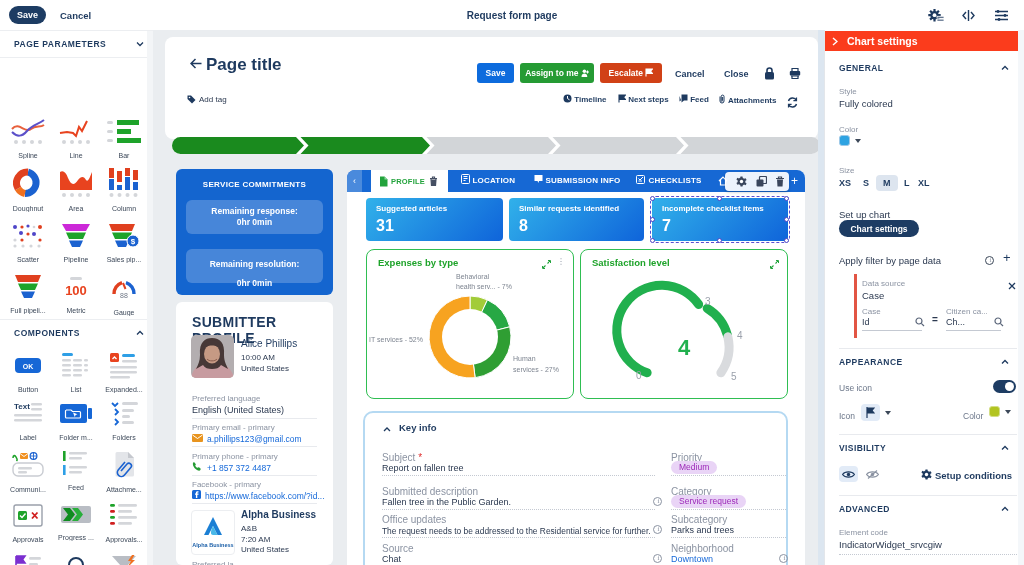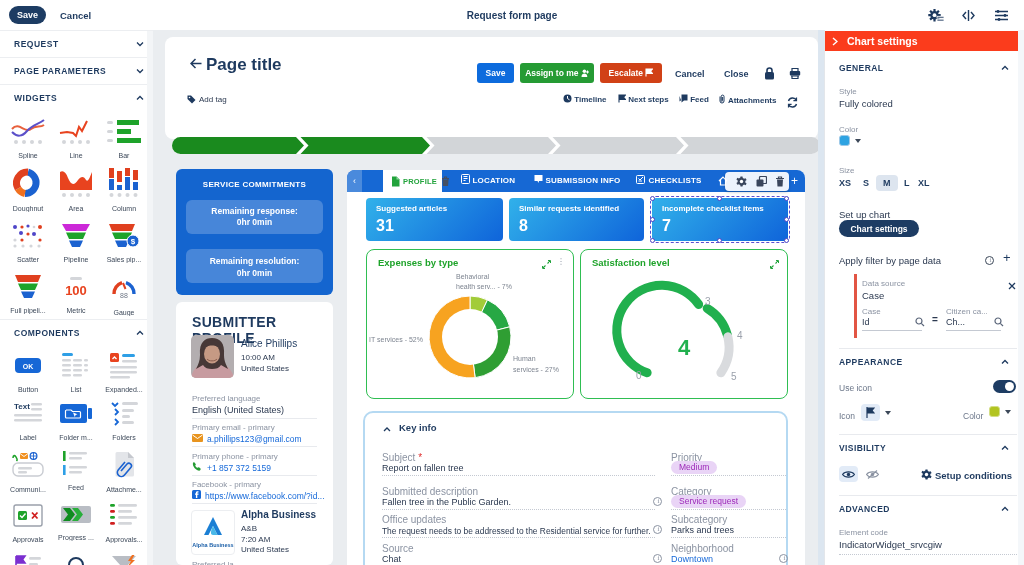--- a/index.html
+++ b/index.html
@@ -59,28 +59,22 @@
     </svg>
   <svg class="abs" style="left:994px;top:8px" width="15" height="15" viewBox="0 0 15 15" stroke="#1e3a5f" stroke-width="1.5">
       <path d="M1 3.5 H14 M1 7.5 H14 M1 11.5 H14"></path>
       <circle cx="4" cy="3.5" r="1.4" fill="#1e3a5f" stroke="none"></circle>
       <circle cx="11" cy="7.5" r="1.4" fill="#1e3a5f" stroke="none"></circle>
       <circle cx="5" cy="11.5" r="1.4" fill="#1e3a5f" stroke="none"></circle>
     </svg>
 </div>
 
 <div id="sidebar">
-  <div class="hdr">REQUEST<svg width="8" height="6" viewBox="0 0 8 6" fill="none" stroke="#1e3a5f" stroke-width="1.3">
-        <path d="M1 1.5 L4 4.5 L7 1.5"></path>
-      </svg></div>
   <div class="hdr">PAGE PARAMETERS<svg width="8" height="6" viewBox="0 0 8 6" fill="none" stroke="#1e3a5f" stroke-width="1.3">
         <path d="M1 1.5 L4 4.5 L7 1.5"></path>
-      </svg></div>
-  <div class="hdr" style="border-bottom:none">WIDGETS<svg width="8" height="6" viewBox="0 0 8 6" fill="none" stroke="#1e3a5f" stroke-width="1.3">
-        <path d="M1 4.5 L4 1.5 L7 4.5"></path>
       </svg></div>
   <div class="abs" style="left:147px;top:0;width:6px;height:535px;background:#f3f5f7;z-index:4"></div>
   <div id="palette">
 
   <div class="cell" style="left:3px;top:88px"><svg width="34" height="26" viewBox="0 0 34 26" fill="none">
           <path d="M1 10 C8 2 14 15 20 10 C25 6 29 9 33 6" stroke="#e8603c" stroke-width="2"></path>
           <path d="M1 13 C6 18 11 18 16 12 C21 6 28 5 33 1" stroke="#5b50c9" stroke-width="2"></path>
           <g fill="#d4d6da">
             <circle cx="5" cy="23" r="2"></circle>
             <circle cx="13" cy="23" r="2"></circle>
@@ -388,21 +382,21 @@
       <polygon points="128.5,0 250,0 258,8.5 250,17 128.5,17 136.5,8.5" fill="#1a8a1e"></polygon>
       <polygon points="254.5,0 376,0 384,8.5 376,17 254.5,17 262.5,8.5" fill="#d2d5d8"></polygon>
       <polygon points="380.5,0 504,0 512,8.5 504,17 380.5,17 388.5,8.5" fill="#d2d5d8"></polygon>
       <polygon points="508.5,0 648,0 648,17 508.5,17 516.5,8.5" fill="#d2d5d8"></polygon>
     </g>
   </svg>
 
   <div class="abs" style="left:23px;top:139px;width:157px;height:126px;background:#1465cf;border-radius:6px">
     <div class="abs" style="left:0;top:11px;width:157px;text-align:center;font-size:8px;font-weight:bold;color:#fff;letter-spacing:0.3px">SERVICE COMMITMENTS</div>
     <div class="abs" style="left:10px;top:31px;width:137px;height:34px;background:rgba(255,255,255,0.22);border-radius:6px;color:#fff;font-size:8.5px;font-weight:bold;text-align:center;padding-top:6px;line-height:11px">Remaining response:<br>0hr 0min</div>
-    <div class="abs" style="left:10px;top:80px;width:137px;height:34px;background:rgba(255,255,255,0.22);border-radius:6px;color:#fff;font-size:8.5px;font-weight:bold;text-align:center;padding-top:6px;line-height:12px">Remaining resolution:<br>0hr 0min</div>
+    <div class="abs" style="left:10px;top:80px;width:137px;height:34px;background:rgba(255,255,255,0.22);border-radius:6px;color:#fff;font-size:8.5px;font-weight:bold;text-align:center;padding-top:6px;line-height:19px">Remaining resolution:<br>0hr 0min</div>
   </div>
 
   <div class="abs" style="left:23px;top:272px;width:157px;height:263px;background:#fff;border-radius:6px;overflow:hidden">
     <div class="abs" style="left:16px;top:12px;font-size:14px;font-weight:bold;color:#1e3a5f;letter-spacing:0.3px">SUBMITTER PROFILE</div>
     <svg class="abs" style="left:15px;top:33px;border-radius:5px" width="43" height="43" viewBox="0 0 43 43">
         <rect width="43" height="43" fill="#b3aeb0"></rect>
         <path d="M0 43 C2 31 11 27 21 27 C32 27 40 31 43 43 Z" fill="#c79ba0"></path>
         <path d="M9 20 C8 7 14 3 21 3 C29 3 34 8 33 20 C33 27 36 31 37 34 L30 30 C28 33 25 34 21 34 C17 34 14 33 12 30 L5 34 C7 30 9 26 9 20 Z" fill="#473837"></path>
         <ellipse cx="21" cy="19" rx="8" ry="9.5" fill="#c69a84"></ellipse>
         <path d="M12 15 C14 9 28 9 30 15 C30 10 27 5 21 5 C15 5 12 10 12 15 Z" fill="#473837"></path>
@@ -418,21 +412,21 @@
     <svg class="abs" style="left:16px;top:132px" width="11" height="8" viewBox="0 0 11 8">
         <rect width="11" height="8" rx="1" fill="#e8941f"></rect>
         <path d="M0.5 1 L5.5 4.5 L10.5 1" fill="none" stroke="#fff" stroke-width="1"></path>
       </svg>
     <div class="abs" style="left:31px;top:132px;font-size:8.5px;color:#1669d9">a.phillips123@gmail.com</div>
     <div class="abs" style="left:16px;top:144px;width:125px;border-top:1px solid #e8eaee"></div>
     <div class="abs" style="left:16px;top:150px;font-size:8px;color:#8b93a2">Primary phone - primary</div>
     <svg class="abs" style="left:16px;top:160px" width="9" height="9" viewBox="0 0 9 9">
         <path d="M1 1 C1 0.5 2 0 2.5 0.5 L3.7 2 C4 2.5 3.7 3 3.2 3.4 C3.5 4.5 4.5 5.5 5.6 5.8 C6 5.3 6.5 5 7 5.3 L8.5 6.5 C9 7 8.5 8 8 8.5 C5 9.5 0 4.5 1 1 Z" fill="#259b34"></path>
       </svg>
-    <div class="abs" style="left:31px;top:161px;font-size:8.5px;color:#1669d9">+1 857 372 5159</div>
+    <div class="abs" style="left:31px;top:161px;font-size:8.5px;color:#1669d9">+1 857 372 4487</div>
     <div class="abs" style="left:16px;top:173px;width:125px;border-top:1px solid #e8eaee"></div>
     <div class="abs" style="left:16px;top:178px;font-size:8px;color:#8b93a2">Facebook - primary</div>
     <svg class="abs" style="left:16px;top:188px" width="9" height="9" viewBox="0 0 9 9">
         <rect width="9" height="9" rx="1.5" fill="#1667d6"></rect>
         <path d="M6.5 4.7 H5.3 V8 H3.9 V4.7 H3 V3.5 H3.9 V2.8 C3.9 1.8 4.5 1.2 5.5 1.2 H6.5 V2.5 H5.8 C5.5 2.5 5.3 2.7 5.3 3 V3.5 H6.5 Z" fill="#fff"></path>
       </svg>
     <div class="abs" style="left:29px;top:189px;font-size:8.5px;color:#1669d9;width:120px;white-space:nowrap;overflow:hidden">https://www.facebook.com/?id...</div>
     <div class="abs" style="left:16px;top:201px;width:125px;border-top:1px solid #e8eaee"></div>
     <div class="abs" style="left:15px;top:208px;width:44px;height:45px;background:#fff;border:1px solid #eceef1;border-radius:4px">
       <svg class="abs" style="left:9px;top:4px" width="24" height="24" viewBox="0 0 24 24">
@@ -444,21 +438,21 @@
     <div class="abs" style="left:65px;top:207px;font-size:10px;font-weight:bold;color:#1e3a5f">Alpha Business</div>
     <div class="abs" style="left:65px;top:222px;font-size:8px;color:#2b3950">A&amp;B</div>
     <div class="abs" style="left:65px;top:233px;font-size:8px;color:#2b3950">7:20 AM</div>
     <div class="abs" style="left:65px;top:243px;font-size:8px;color:#2b3950">United States</div>
     <div class="abs" style="left:16px;top:258px;font-size:8px;color:#8b93a2">Preferred la...</div>
   </div>
   <div id="tabspanel" class="abs" style="left:194px;top:140px;width:458px;height:395px;background:#fff;border-radius:8px 8px 0 0">
 
     <div class="abs" style="left:0;top:0;width:458px;height:22px;background:#1668d4;border-radius:8px 8px 0 0">
       <div class="abs" style="left:0;top:0;width:15px;height:22px;background:#4a8adc;border-radius:8px 0 0 0;color:#fff;font-size:9px;text-align:center;line-height:22px">‹</div>
-      <div class="abs" style="left:36px;top:0;width:59px;height:22px;background:#fff">
+      <div class="abs" style="left:24px;top:0;width:77px;height:22px;background:#fff">
         <svg class="abs" style="left:8px;top:6px" width="9" height="11" viewBox="0 0 9 11">
             <path d="M1 0.5 H5.5 L8.5 3.5 V10.5 H1 Z" fill="#22a33c"></path>
             <path d="M5.5 0.5 V3.5 H8.5" fill="#8ed6a0"></path>
           </svg>
         <div class="abs" style="left:20px;top:7px;font-size:7.5px;font-weight:bold;color:#22a33c;letter-spacing:0.2px">PROFILE</div>
         <svg class="abs" style="left:58px;top:6px" width="9" height="10" viewBox="0 0 9 10">
             <path d="M1 2.5 H8 M3.5 2 V1 H5.5 V2 M2 3 L2.5 9.5 H6.5 L7 3" fill="none" stroke="#454f63" stroke-width="1.2"></path>
             <rect x="2.2" y="3.5" width="4.8" height="5.5" fill="#454f63"></rect>
           </svg>
       </div>

